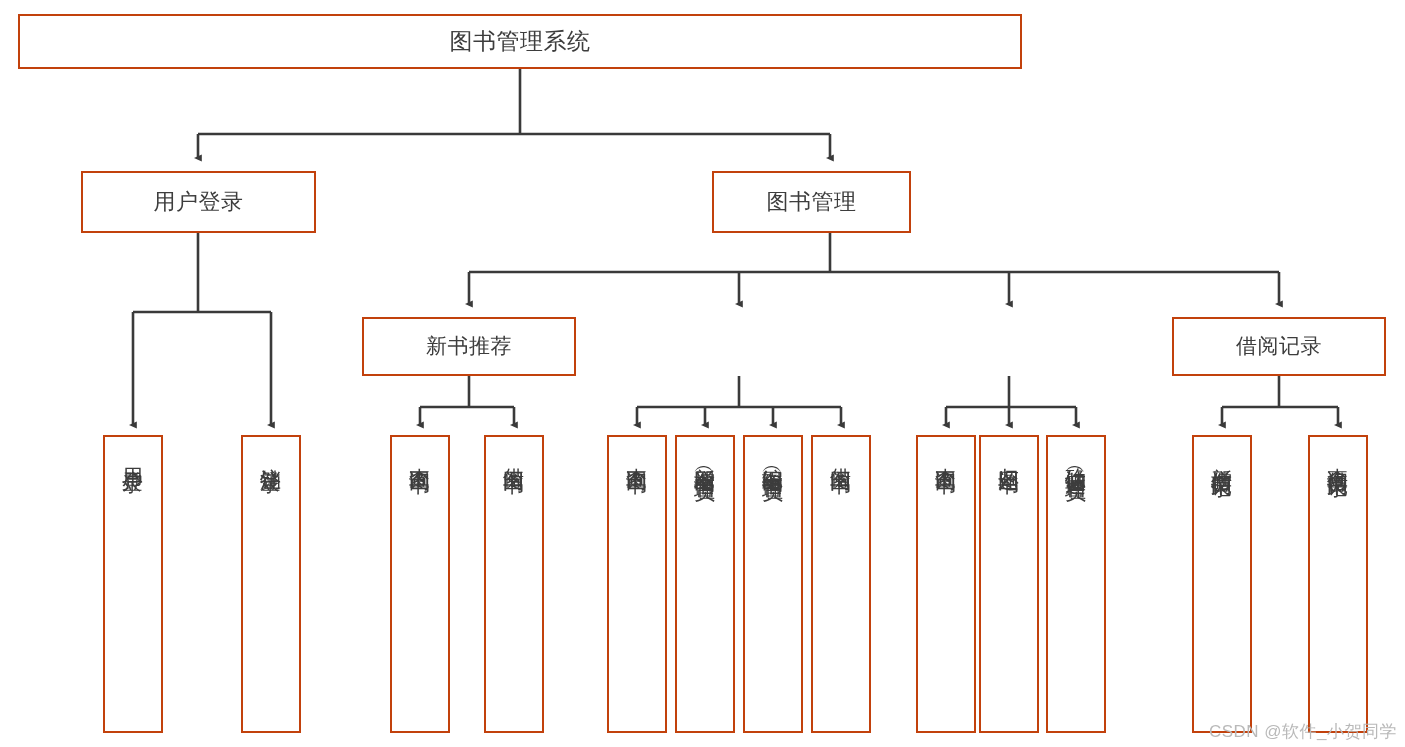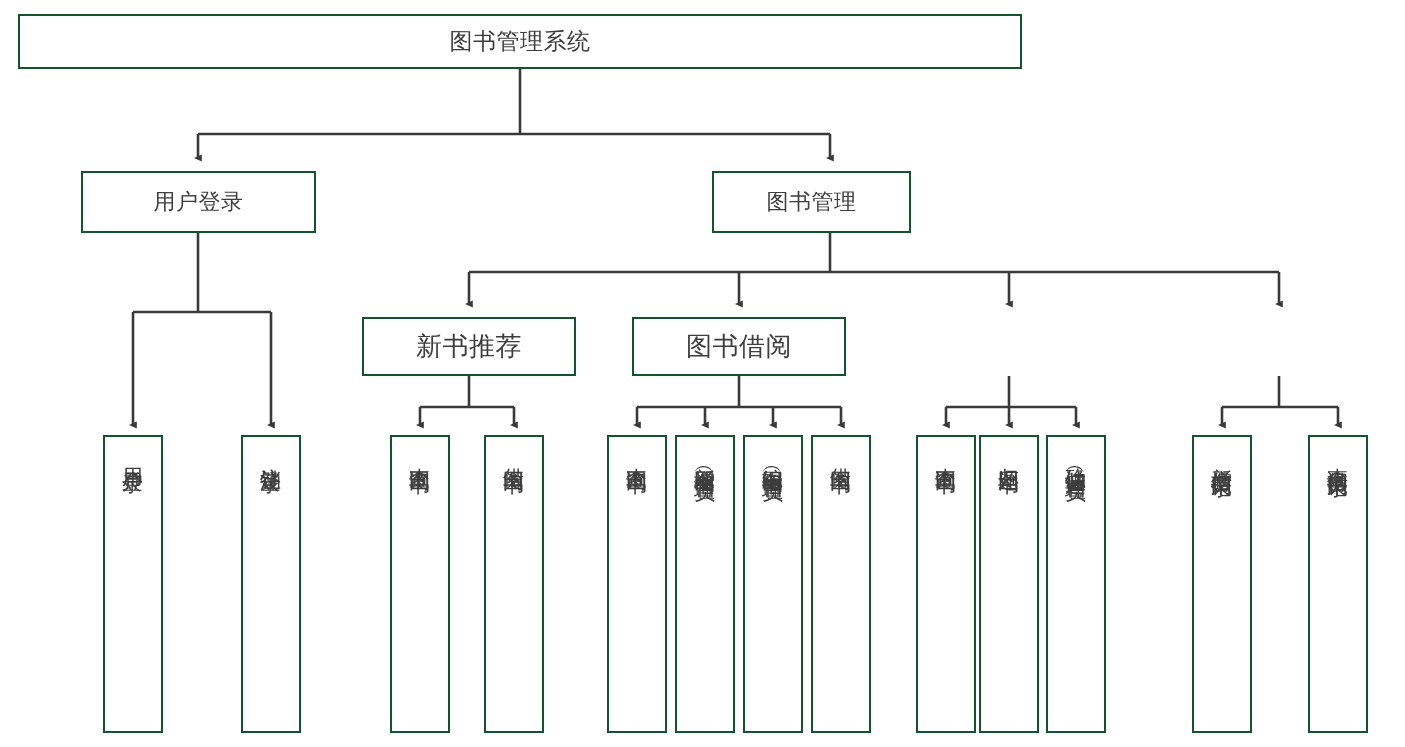--- a/index.html
+++ b/index.html
@@ -23,21 +23,21 @@
     left: 0;
     top: 0;
     width: 1405px;
     height: 747px;
     pointer-events: none;
   }
   .node {
     position: absolute;
     box-sizing: border-box;
     background: #ffffff;
-    border: 2px solid #14532d;
+    border: 2px solid #c2410c;
     display: flex;
     align-items: center;
     justify-content: center;
     color: #3d3d3d;
     z-index: 2;
   }
   .node .label {
     display: block;
     text-align: center;
     line-height: 1.18;
@@ -45,21 +45,21 @@
     white-space: nowrap;
   }
   
   .node.horiz .label {
     font-size: 22px;
   }
   .node.root .label {
     font-size: 23px;
   }
   .node.level3 .label {
-    font-size: 26px;
+    font-size: 21px;
   }
   
   .node.vert {
     align-items: flex-start;
     justify-content: center;
     padding-top: 14px;
   }
   .node.vert .label {
     writing-mode: vertical-rl;
     text-orientation: upright;
@@ -141,22 +141,22 @@
   <div class="node horiz level2" style="left:81px; top:171px; width:235px; height:62px;">
     <span class="label">用户登录</span>
   </div>
   <div class="node horiz level2" style="left:712px; top:171px; width:199px; height:62px;">
     <span class="label">图书管理</span>
   </div>
 
   <div class="node horiz level3" style="left:362px; top:317px; width:214px; height:59px;">
     <span class="label">新书推荐</span>
   </div>
-  <div class="node horiz level3" style="left:632px; top:317px; width:214px; height:59px;">
-    <span class="label">图书借阅</span>
+  <div class="node horiz level3" style="left:1172px; top:317px; width:214px; height:59px;">
+    <span class="label">借阅记录</span>
   </div>
 
   <div class="node vert" style="left:103px; top:435px; width:60px; height:298px;">
     <span class="label">用户登录</span>
   </div>
   <div class="node vert" style="left:241px; top:435px; width:60px; height:298px;">
     <span class="label">注销登录</span>
   </div>
 
   <div class="node vert" style="left:390px; top:435px; width:60px; height:298px;">
@@ -189,14 +189,15 @@
     <span class="label">确认归还（管理员）</span>
   </div>
 
   <div class="node vert" style="left:1192px; top:435px; width:60px; height:298px;">
     <span class="label">新增借阅记录</span>
   </div>
   <div class="node vert" style="left:1308px; top:435px; width:60px; height:298px;">
     <span class="label">查询借阅记录</span>
   </div>
 
+  <div id="watermark">CSDN @软件_小贺同学</div>
 
 </div>
 
 </body></html>

